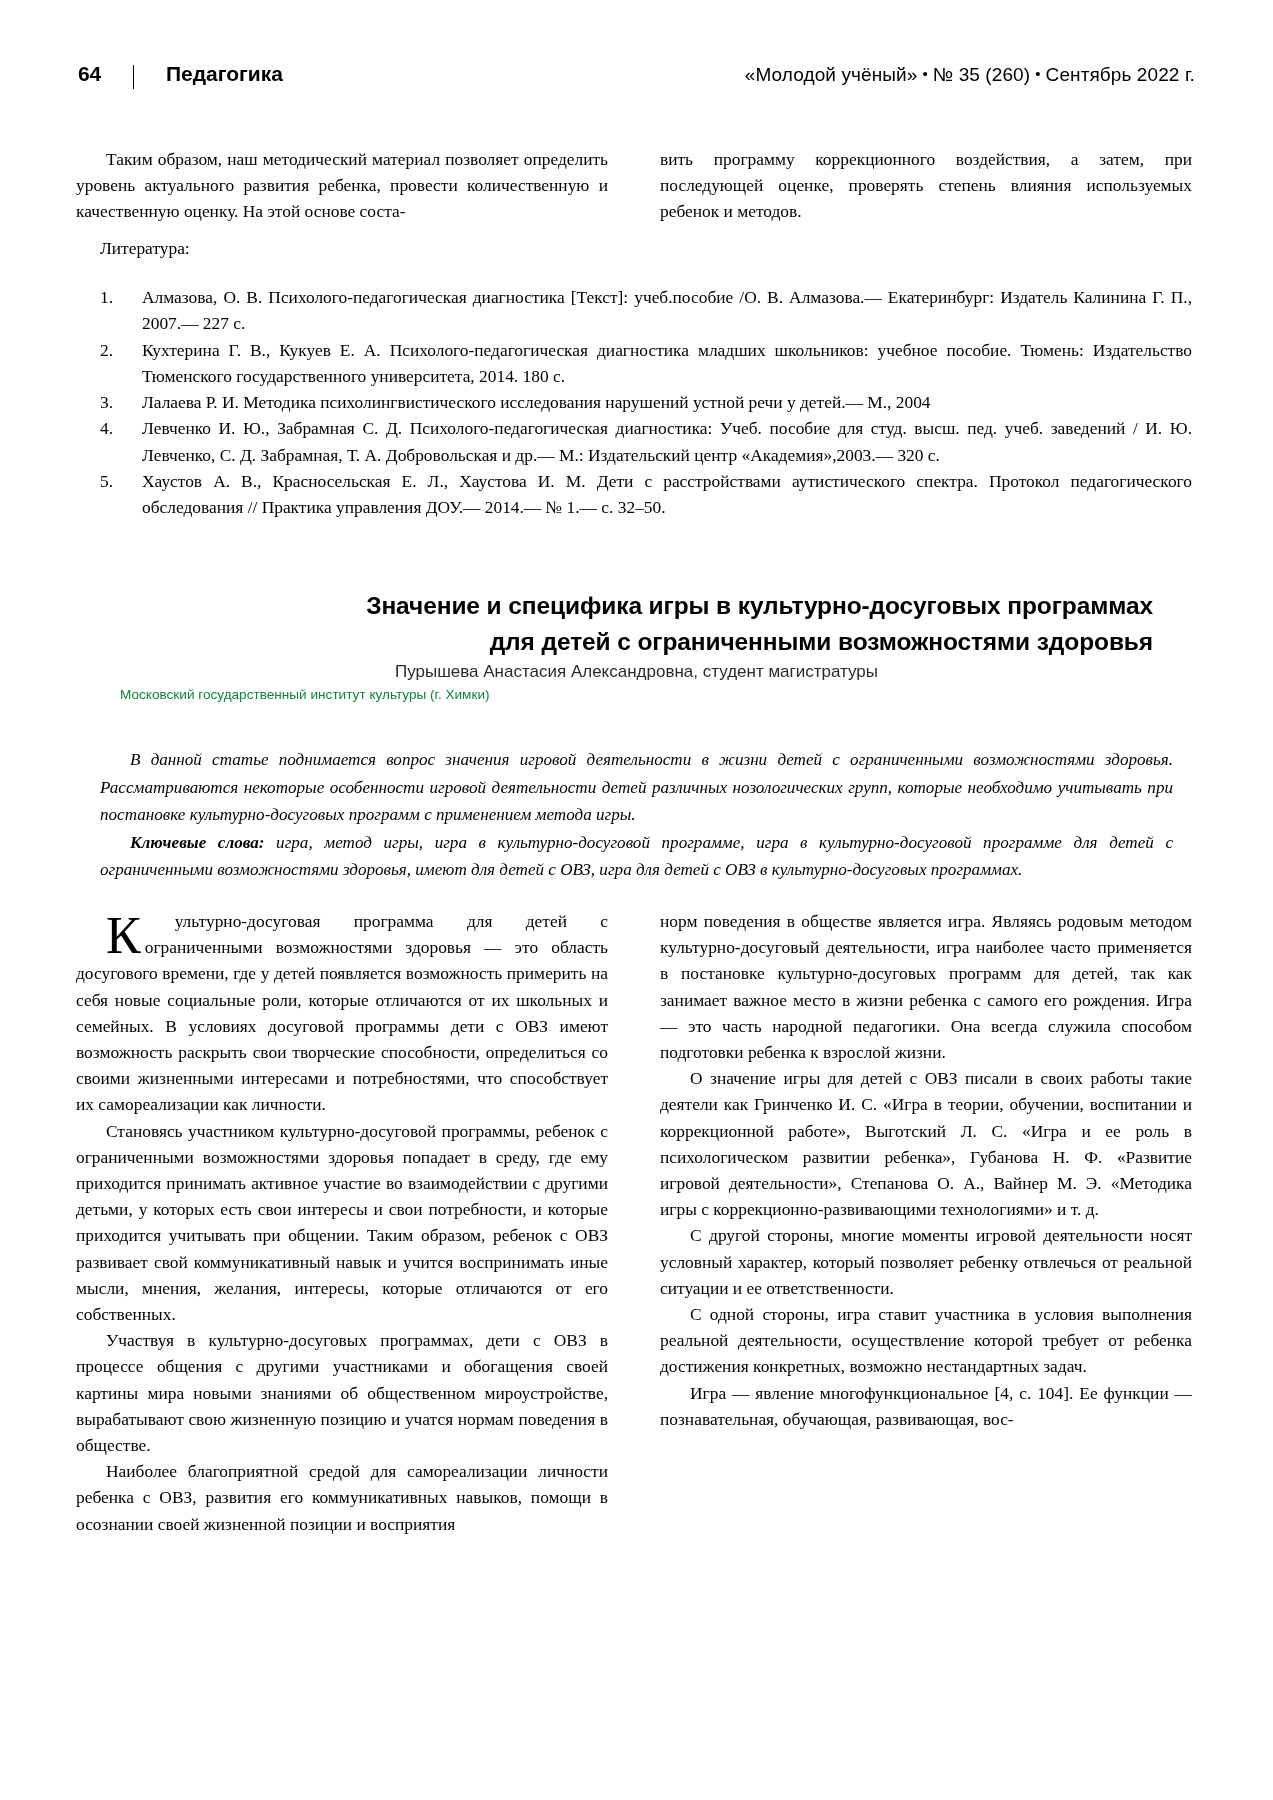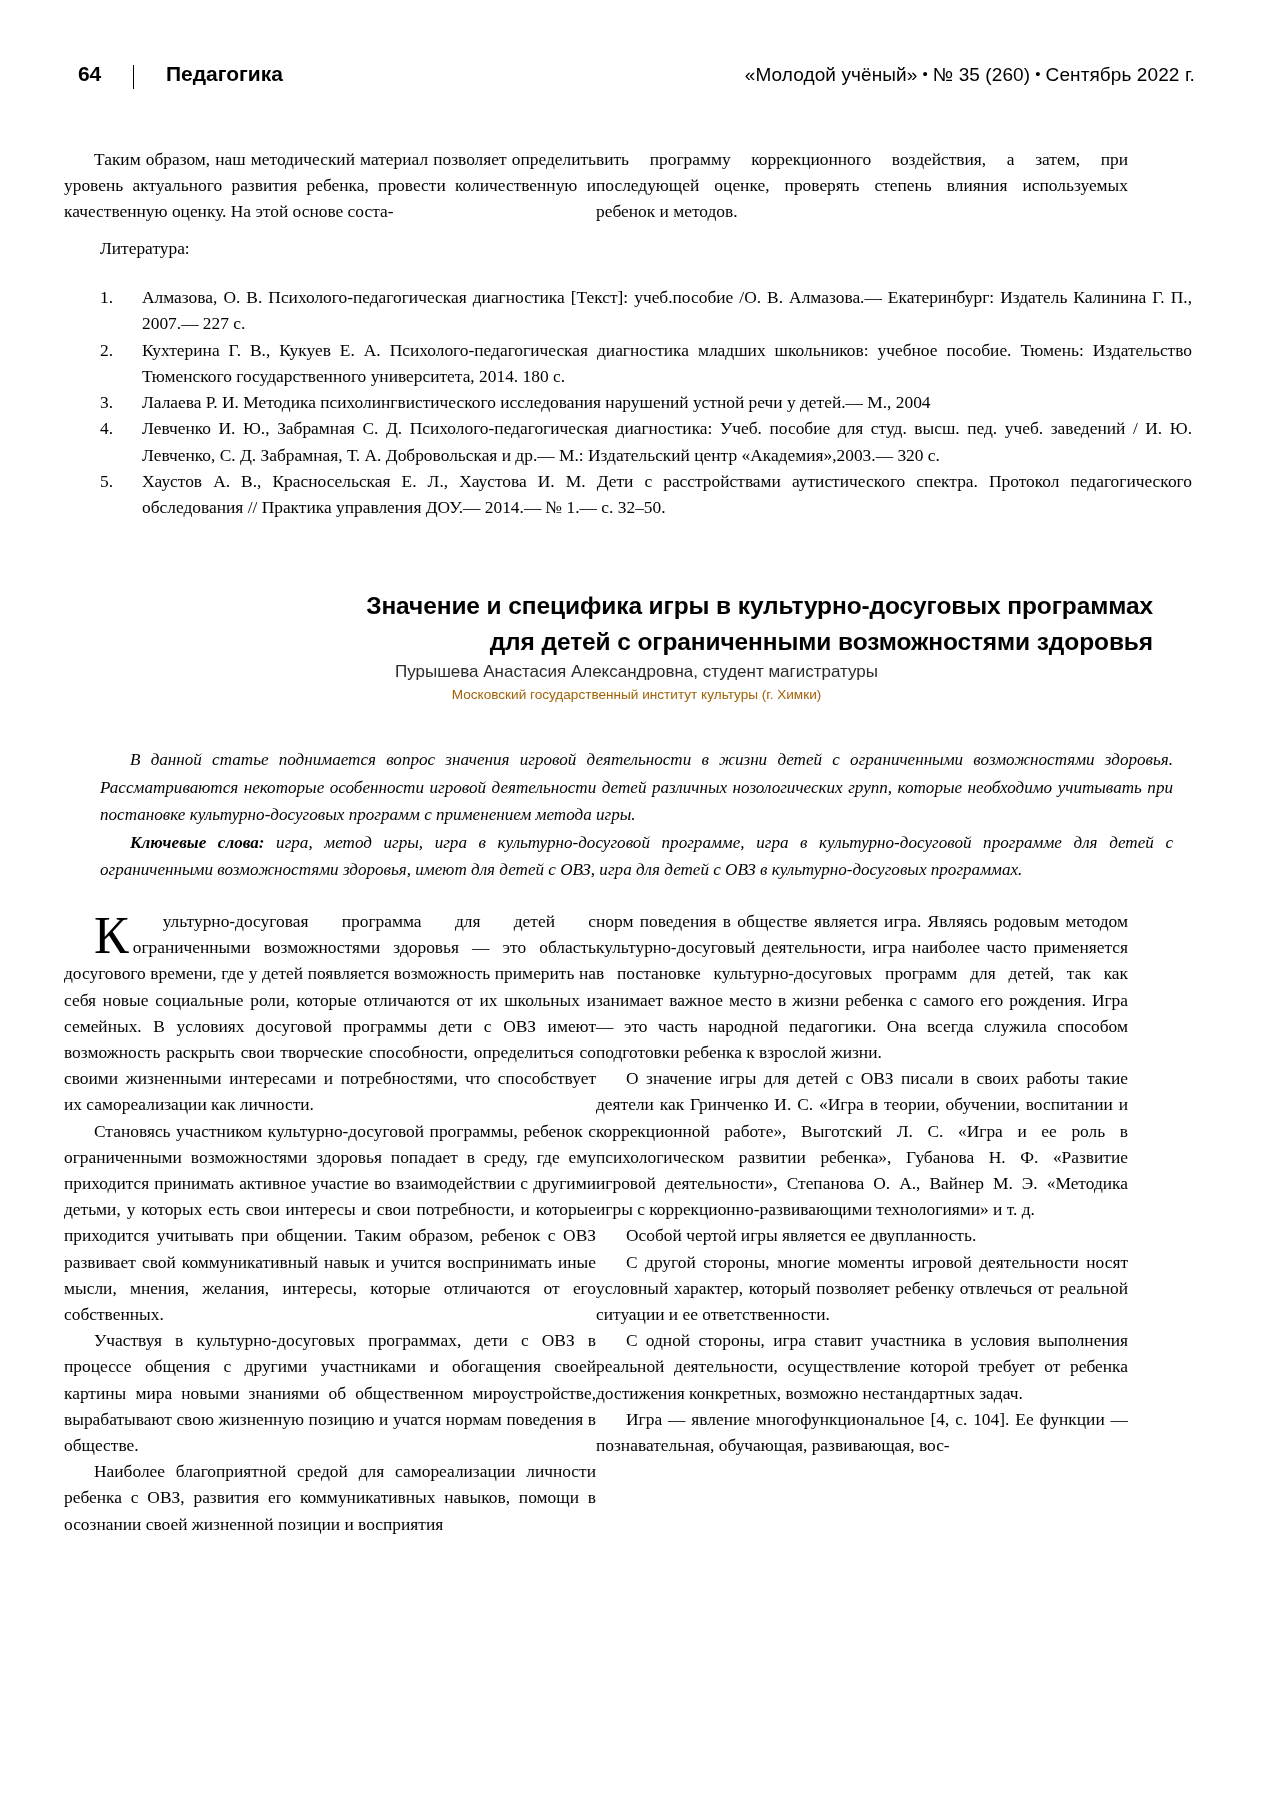--- a/index.html
+++ b/index.html
@@ -67,23 +67,24 @@
   .runhead-right .sep {
     padding: 0 5px;
     font-size: 15px;
     position: relative;
     top: -2px;
   }
 
   
   .twocol {
     position: absolute;
-    left: 64px;
+    left: 76px;
     width: 1117px;
     display: flex;
+    gap: 52px;
   }
   .col {
     width: 532px;
   }
   p.body {
     margin: 0;
     font-size: 17.4px;
     line-height: 26.2px;
     text-align: justify;
     text-indent: 30px;
@@ -146,24 +147,24 @@
     font-family: "Liberation Sans", "DejaVu Sans", sans-serif;
     font-size: 17px;
     color: #2b2b2b;
     line-height: 24px;
   }
   .affiliation {
     position: absolute;
     left: 120px;
     right: 120px;
     top: 684px;
-    text-align: center;
+    text-align: left;
     font-family: "Liberation Sans", "DejaVu Sans", sans-serif;
     font-size: 13.6px;
-    color: #a16207;
+    color: #15803d;
     line-height: 22px;
   }
 
   
   .abstract {
     position: absolute;
     left: 100px;
     width: 1073px;
     top: 746px;
     font-style: italic;
@@ -261,20 +262,19 @@
   <div class="twocol main-body">
     <div class="col">
       <p class="body dropcap-para"><span class="dropcap">К</span><span>ультурно-досуговая программа для детей с ограниченными возможностями здоровья — это область досугового времени, где у детей появляется возможность примерить на себя новые социальные роли, которые отличаются от их школьных и семейных. В условиях досуговой программы дети с ОВЗ имеют возможность раскрыть свои творческие способности, определиться со своими жизненными интересами и потребностями, что способствует их самореализации как личности.</span></p>
       <p class="body">Становясь участником культурно-досуговой программы, ребенок с ограниченными возможностями здоровья попадает в среду, где ему приходится принимать активное участие во взаимодействии с другими детьми, у которых есть свои интересы и свои потребности, и которые приходится учитывать при общении. Таким образом, ребенок с ОВЗ развивает свой коммуникативный навык и учится воспринимать иные мысли, мнения, желания, интересы, которые отличаются от его собственных.</p>
       <p class="body">Участвуя в культурно-досуговых программах, дети с ОВЗ в процессе общения с другими участниками и обогащения своей картины мира новыми знаниями об общественном мироустройстве, вырабатывают свою жизненную позицию и учатся нормам поведения в обществе.</p>
       <p class="body">Наиболее благоприятной средой для самореализации личности ребенка с ОВЗ, развития его коммуникативных навыков, помощи в осознании своей жизненной позиции и восприятия</p>
     </div>
     <div class="col">
       <p class="body noindent">норм поведения в обществе является игра. Являясь родовым методом культурно-досуговый деятельности, игра наиболее часто применяется в постановке культурно-досуговых программ для детей, так как занимает важное место в жизни ребенка с самого его рождения. Игра — это часть народной педагогики. Она всегда служила способом подготовки ребенка к взрослой жизни.</p>
       <p class="body">О значение игры для детей с ОВЗ писали в своих работы такие деятели как Гринченко И. С. «Игра в теории, обучении, воспитании и коррекционной работе», Выготский Л. С. «Игра и ее роль в психологическом развитии ребенка», Губанова Н. Ф. «Развитие игровой деятельности», Степанова О. А., Вайнер М. Э. «Методика игры с коррекционно-развивающими технологиями» и т. д.</p>
-      <p class="body">Особой чертой игры является ее двупланность.</p>
       <p class="body">С другой стороны, многие моменты игровой деятельности носят условный характер, который позволяет ребенку отвлечься от реальной ситуации и ее ответственности.</p>
       <p class="body">С одной стороны, игра ставит участника в условия выполнения реальной деятельности, осуществление которой требует от ребенка достижения конкретных, возможно нестандартных задач.</p>
       <p class="body">Игра — явление многофункциональное [4, с. 104]. Ее функции — познавательная, обучающая, развивающая, вос-</p>
     </div>
   </div>
 
 </div>
 
 </body></html>

